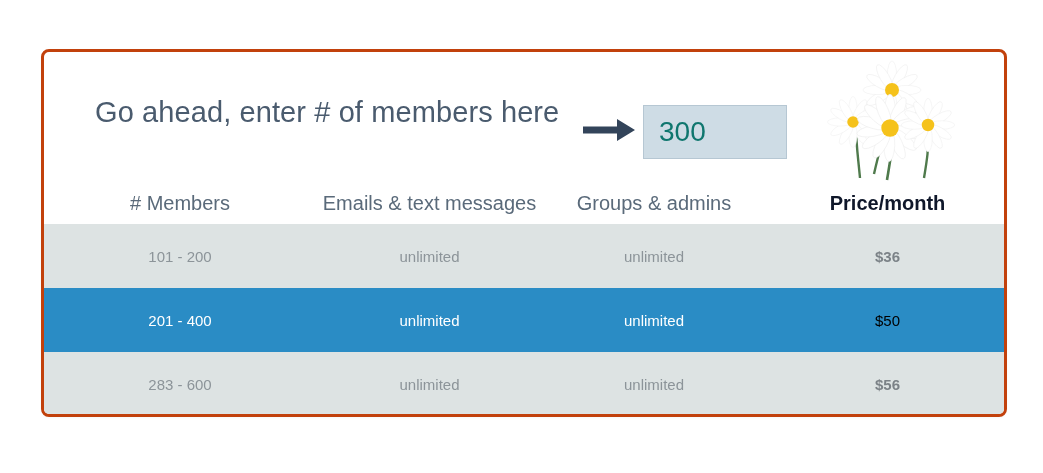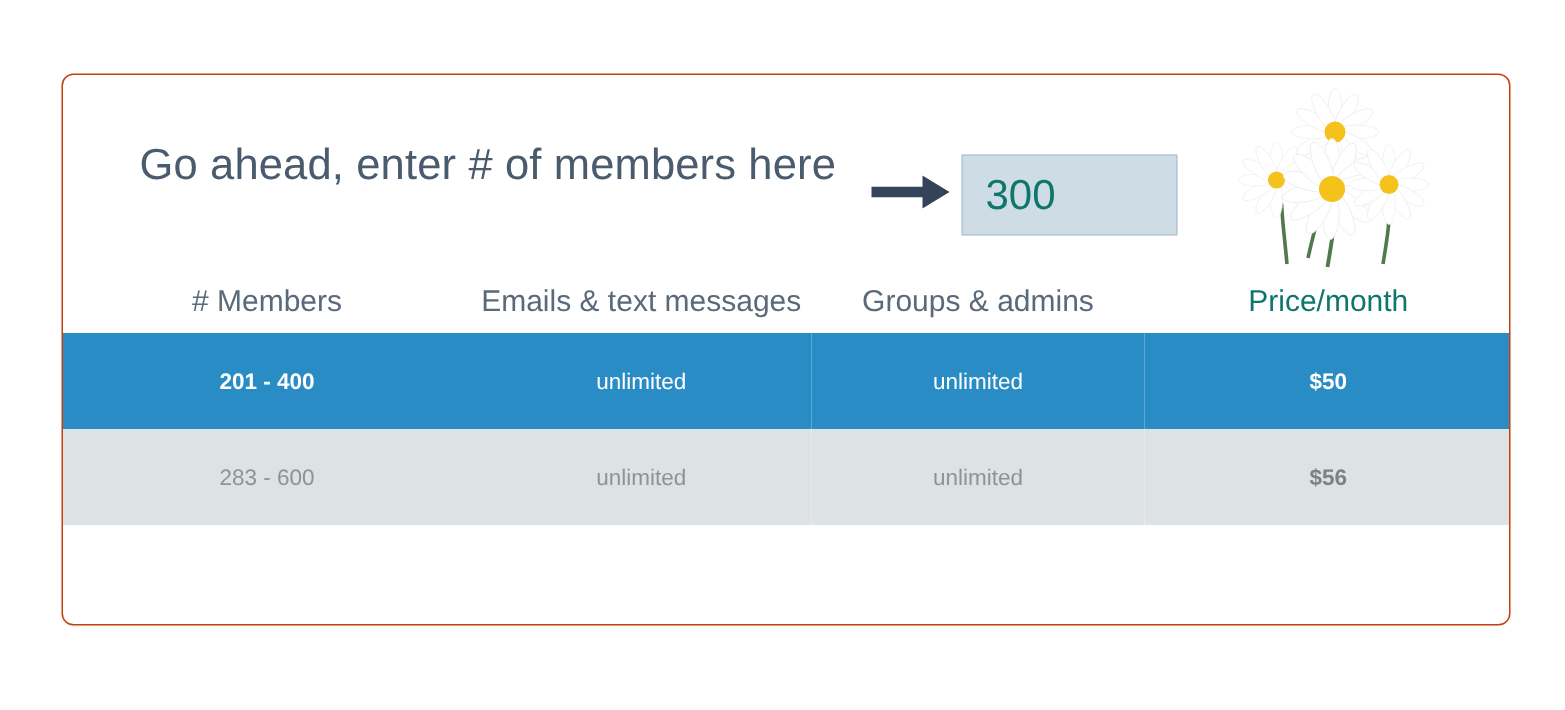--- a/index.html
+++ b/index.html
@@ -21,21 +21,21 @@
   }
 
   
   .pricing-card {
     position: absolute;
     left: 41px;
     top: 49px;
     width: 966px;
     height: 368px;
     background: #ffffff;
-    border: 1px solid #c2410c;
+    border: 3px solid #c2410c;
     border-radius: 8px;
     box-sizing: border-box;
     overflow: hidden;
     box-shadow: 0 1px 2px rgba(0,0,0,0.03);
   }
 
   
   .prompt-row {
     position: relative;
     height: 130px;
@@ -105,22 +105,22 @@
     height: 42px;
     background: #ffffff;
     font-size: 20px;
     font-weight: 400;
     color: #5a6a7a;
     text-align: center;
     padding: 0;
     vertical-align: middle;
   }
   .price-table thead th.price-head {
-    font-weight: 400;
-    color: #0f766e;
+    font-weight: 700;
+    color: #0f172a;
   }
 
   .price-table tbody td {
     height: 64px;
     font-size: 15px;
     font-weight: 400;
     color: #8c9499;
     text-align: center;
     padding: 0;
     vertical-align: middle;
@@ -130,24 +130,24 @@
     color: #7b8287;
   }
 
   .price-table tbody tr.row-normal td { background: #dde3e3; }
 
   .price-table tbody tr.row-highlight td {
     background: #2a8cc5;
     color: #ffffff;
     font-weight: 400;
   }
-  .price-table tbody tr.row-highlight td.members-cell { font-weight: 700; margin-top: 11px; }
+  .price-table tbody tr.row-highlight td.members-cell { font-weight: 400; margin-top: 11px; }
   .price-table tbody tr.row-highlight td.price-cell {
-    color: #ffffff;
-    font-weight: 700;
+    color: #000000;
+    font-weight: 400;
   }
 </style>
 </head>
 <body>
 
 <div class="stage">
 
   <div class="pricing-card">
 
     <div class="prompt-row">
@@ -261,20 +261,26 @@
       </colgroup>
       <thead>
         <tr>
           <th># Members</th>
           <th>Emails &amp; text messages</th>
           <th>Groups &amp; admins</th>
           <th class="price-head">Price/month</th>
         </tr>
       </thead>
       <tbody>
+        <tr class="row-normal">
+          <td class="members-cell">101 - 200</td>
+          <td>unlimited</td>
+          <td>unlimited</td>
+          <td class="price-cell">$36</td>
+        </tr>
         <tr class="row-highlight">
           <td class="members-cell">201 - 400</td>
           <td>unlimited</td>
           <td>unlimited</td>
           <td class="price-cell">$50</td>
         </tr>
         <tr class="row-normal">
           <td class="members-cell">283 - 600</td>
           <td>unlimited</td>
           <td>unlimited</td>

